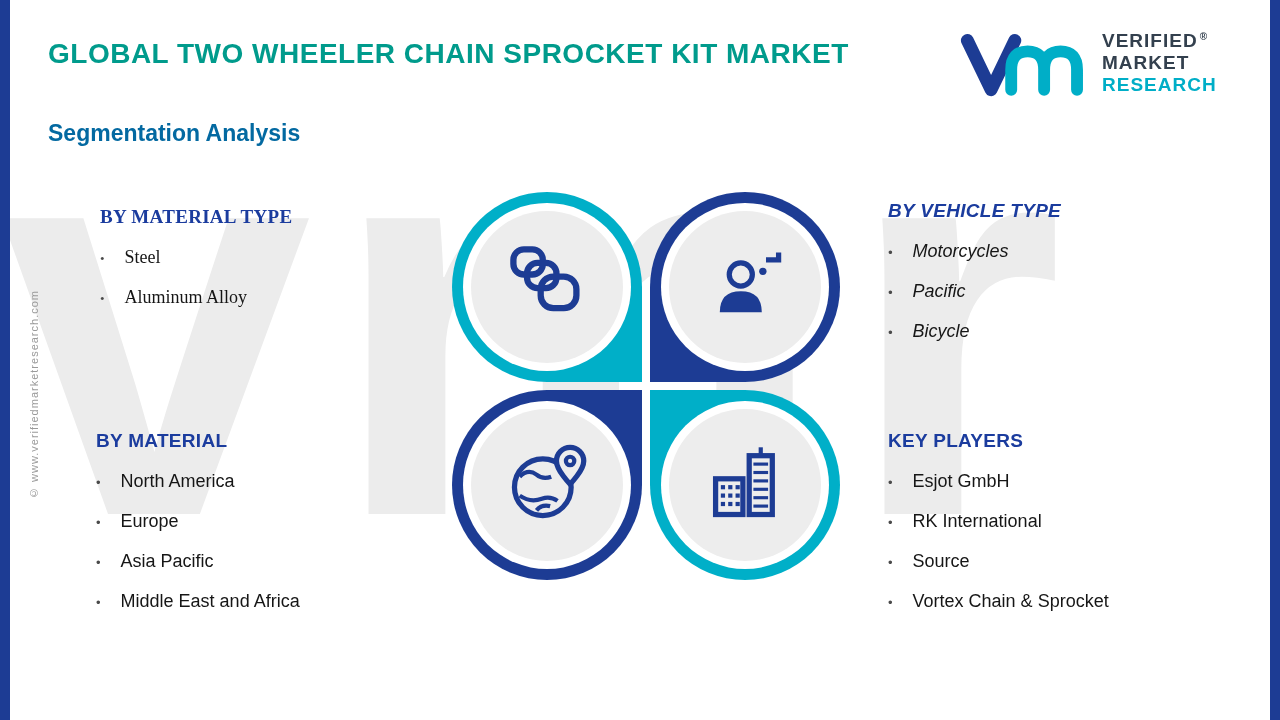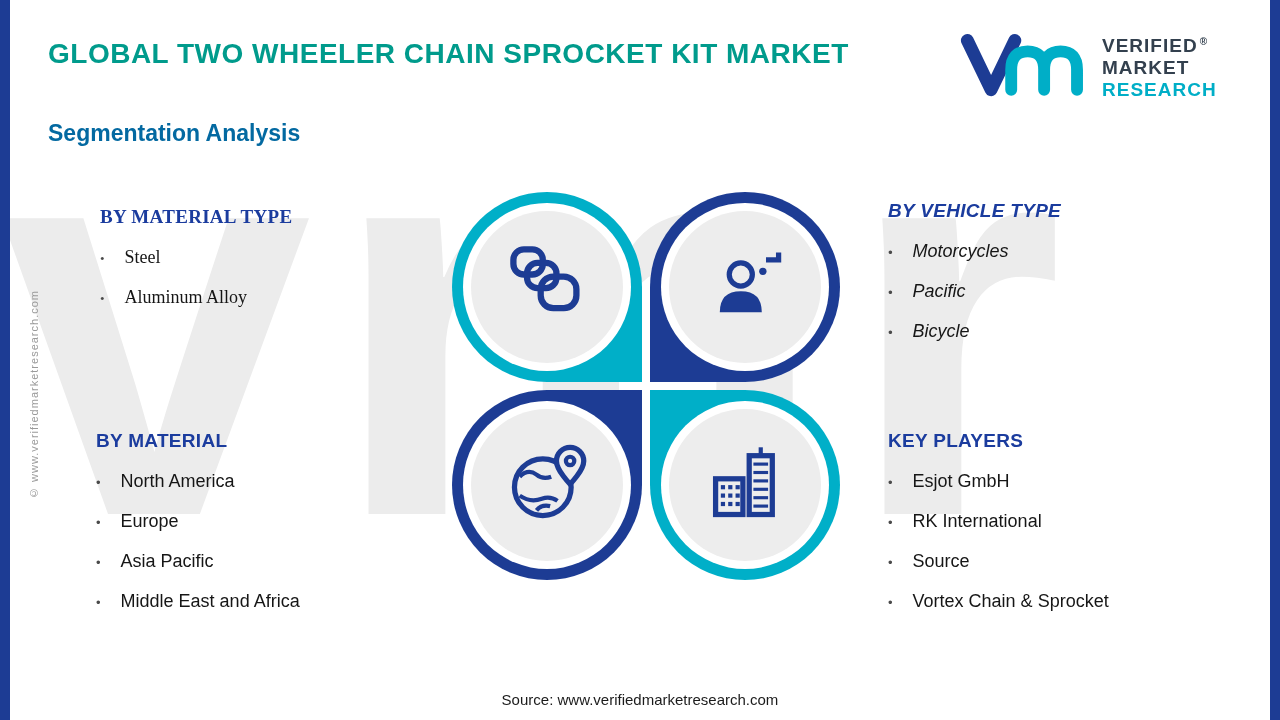--- a/index.html
+++ b/index.html
@@ -27,21 +27,21 @@
     position:absolute; left:48px; top:38px;
     font-size:28px; font-weight:bold; color:#009B8C;
     letter-spacing:0.5px;
   }
   .subtitle {
     position:absolute; left:48px; top:120px;
     font-size:23px; font-weight:bold; color:#0369a1;
   }
 
   
-  .logo { position:absolute; left:960px; top:30px; display:flex; align-items:center; gap:14px; }
+  .logo { position:absolute; left:960px; top:30px; display:flex; gap:14px; }
   .logo-text { font-weight:bold; font-size:19px; line-height:22px; letter-spacing:1px; color:#33404E; position:relative; }
   .logo-text .research { color:#00AEC7; }
   .logo-text sup { font-size:10px; position:absolute; top:-4px; margin-left:2px; }
 
   
   .side-note {
     position:absolute; left:28px; top:290px;
     writing-mode:vertical-rl; transform:rotate(180deg);
     font-size:11px; color:#9a9a9a; letter-spacing:1px;
   }
@@ -256,15 +256,14 @@
           <span class="bullet">•</span>
           <span>Source</span>
         </li>
         <li>
           <span class="bullet">•</span>
           <span>Vortex Chain &amp; Sprocket</span>
         </li>
       </ul>
   </div>
 
-  <div class="source-line">Source: www.verifiedmarketresearch.com</div>
 
 </div>
 
 </body></html>

